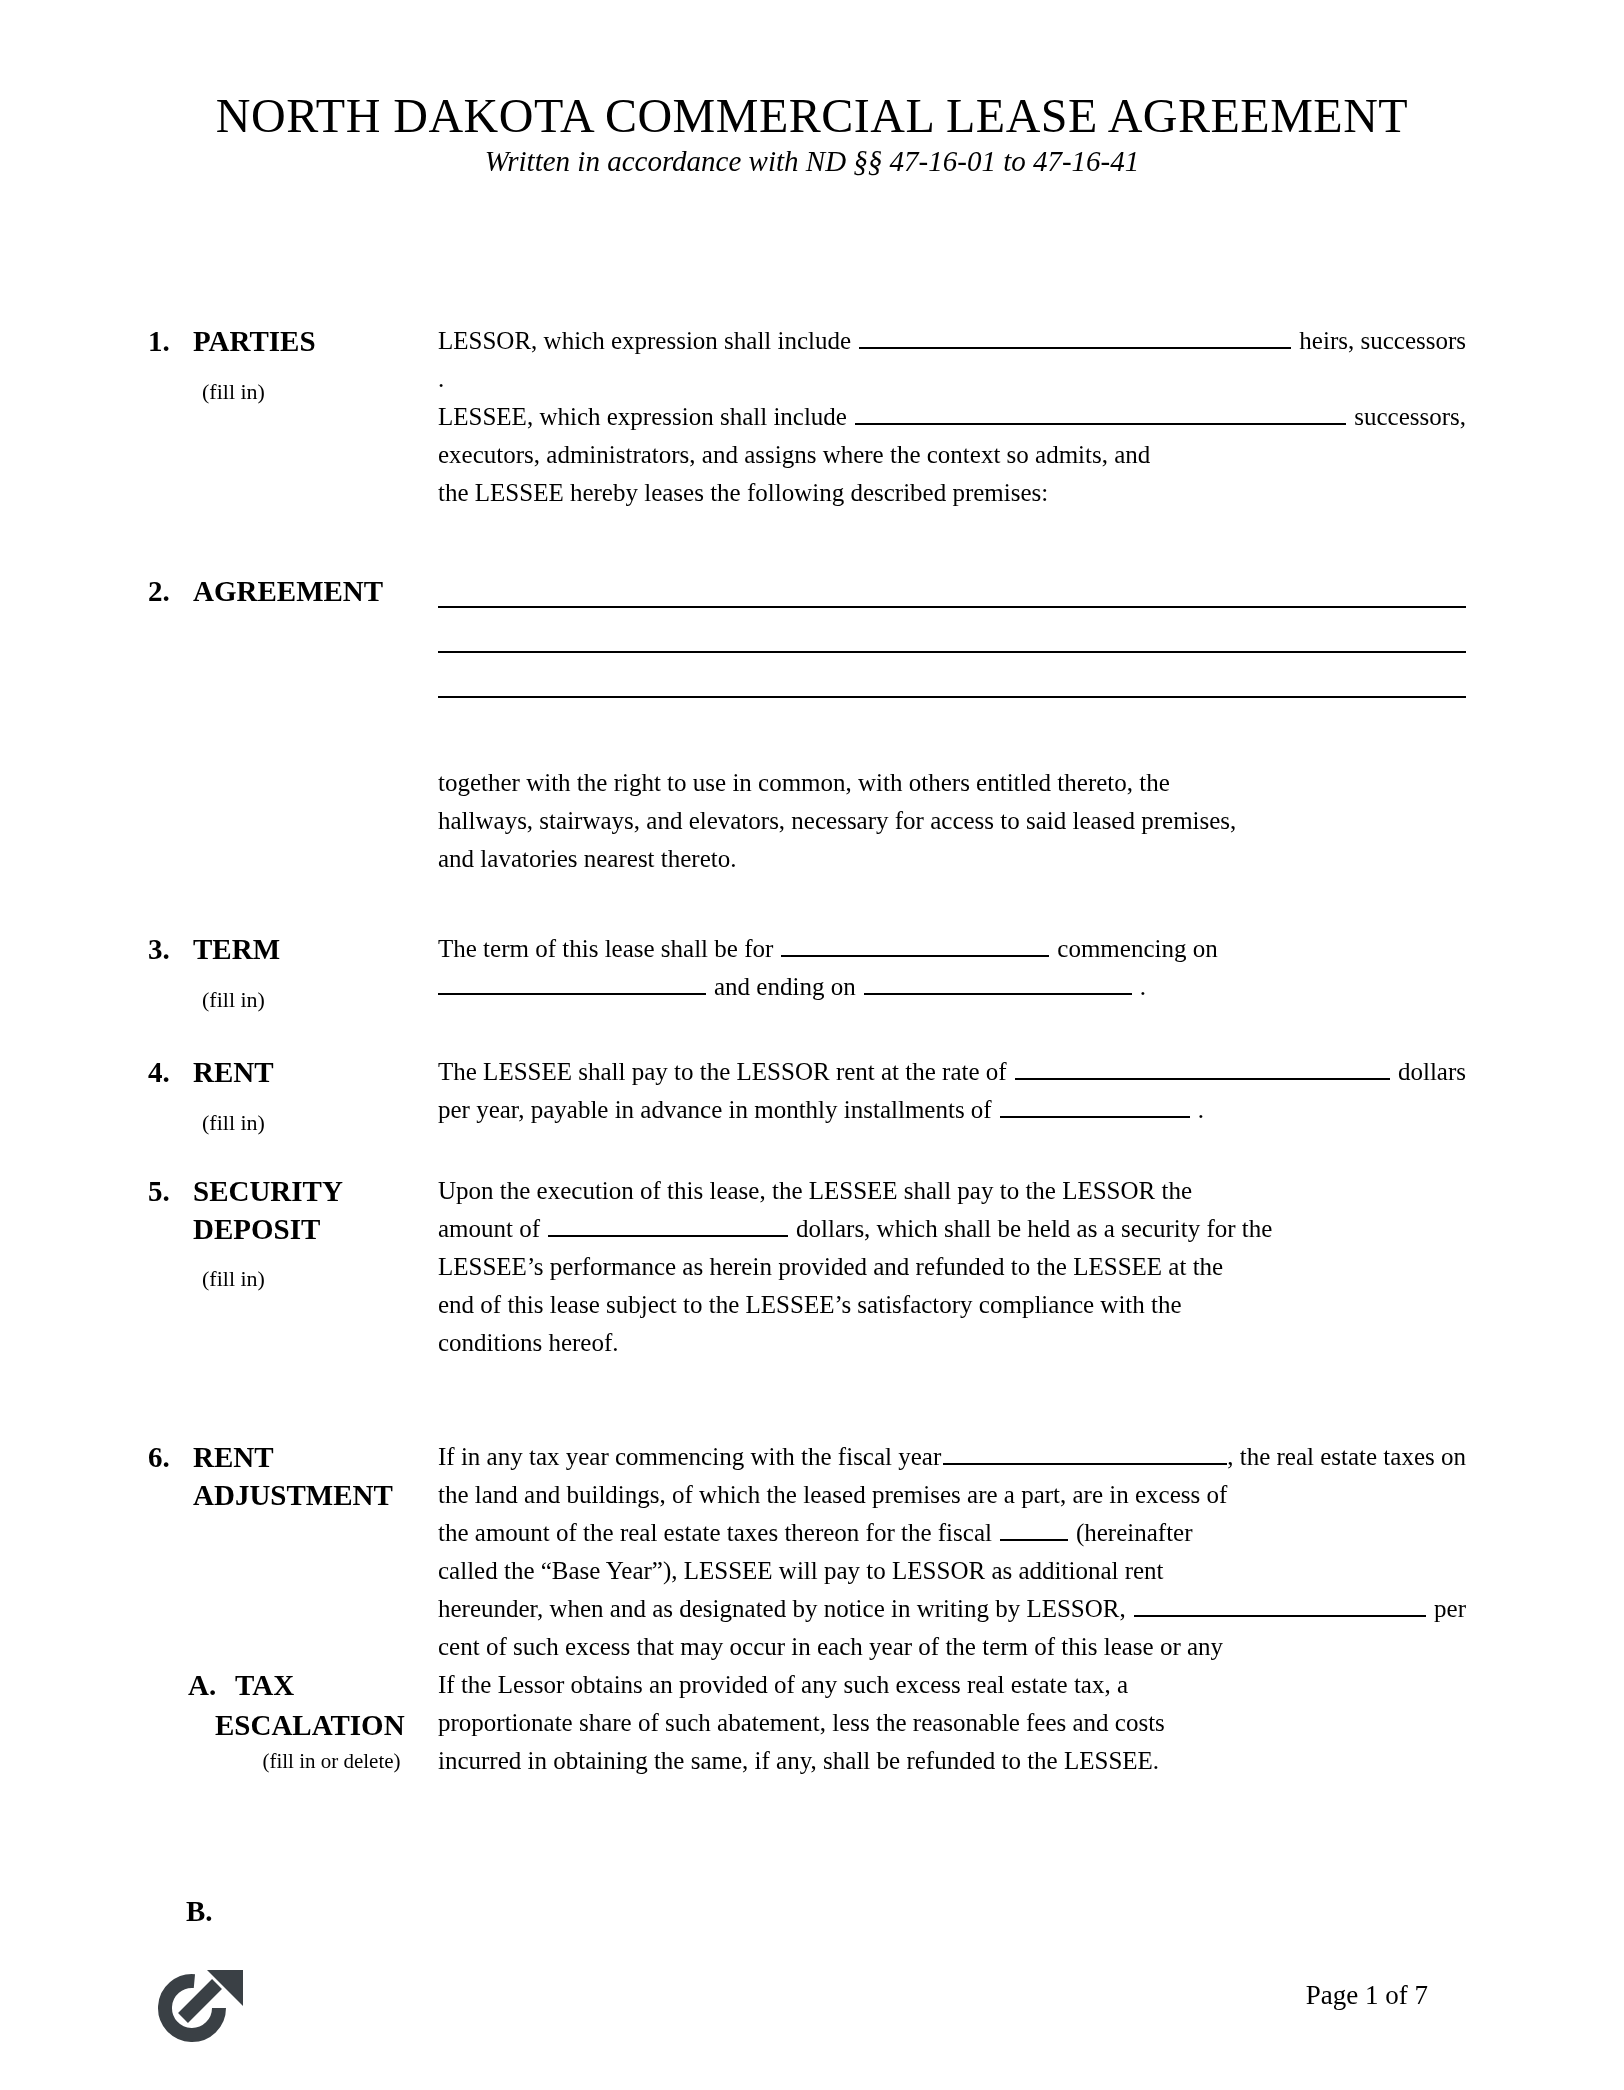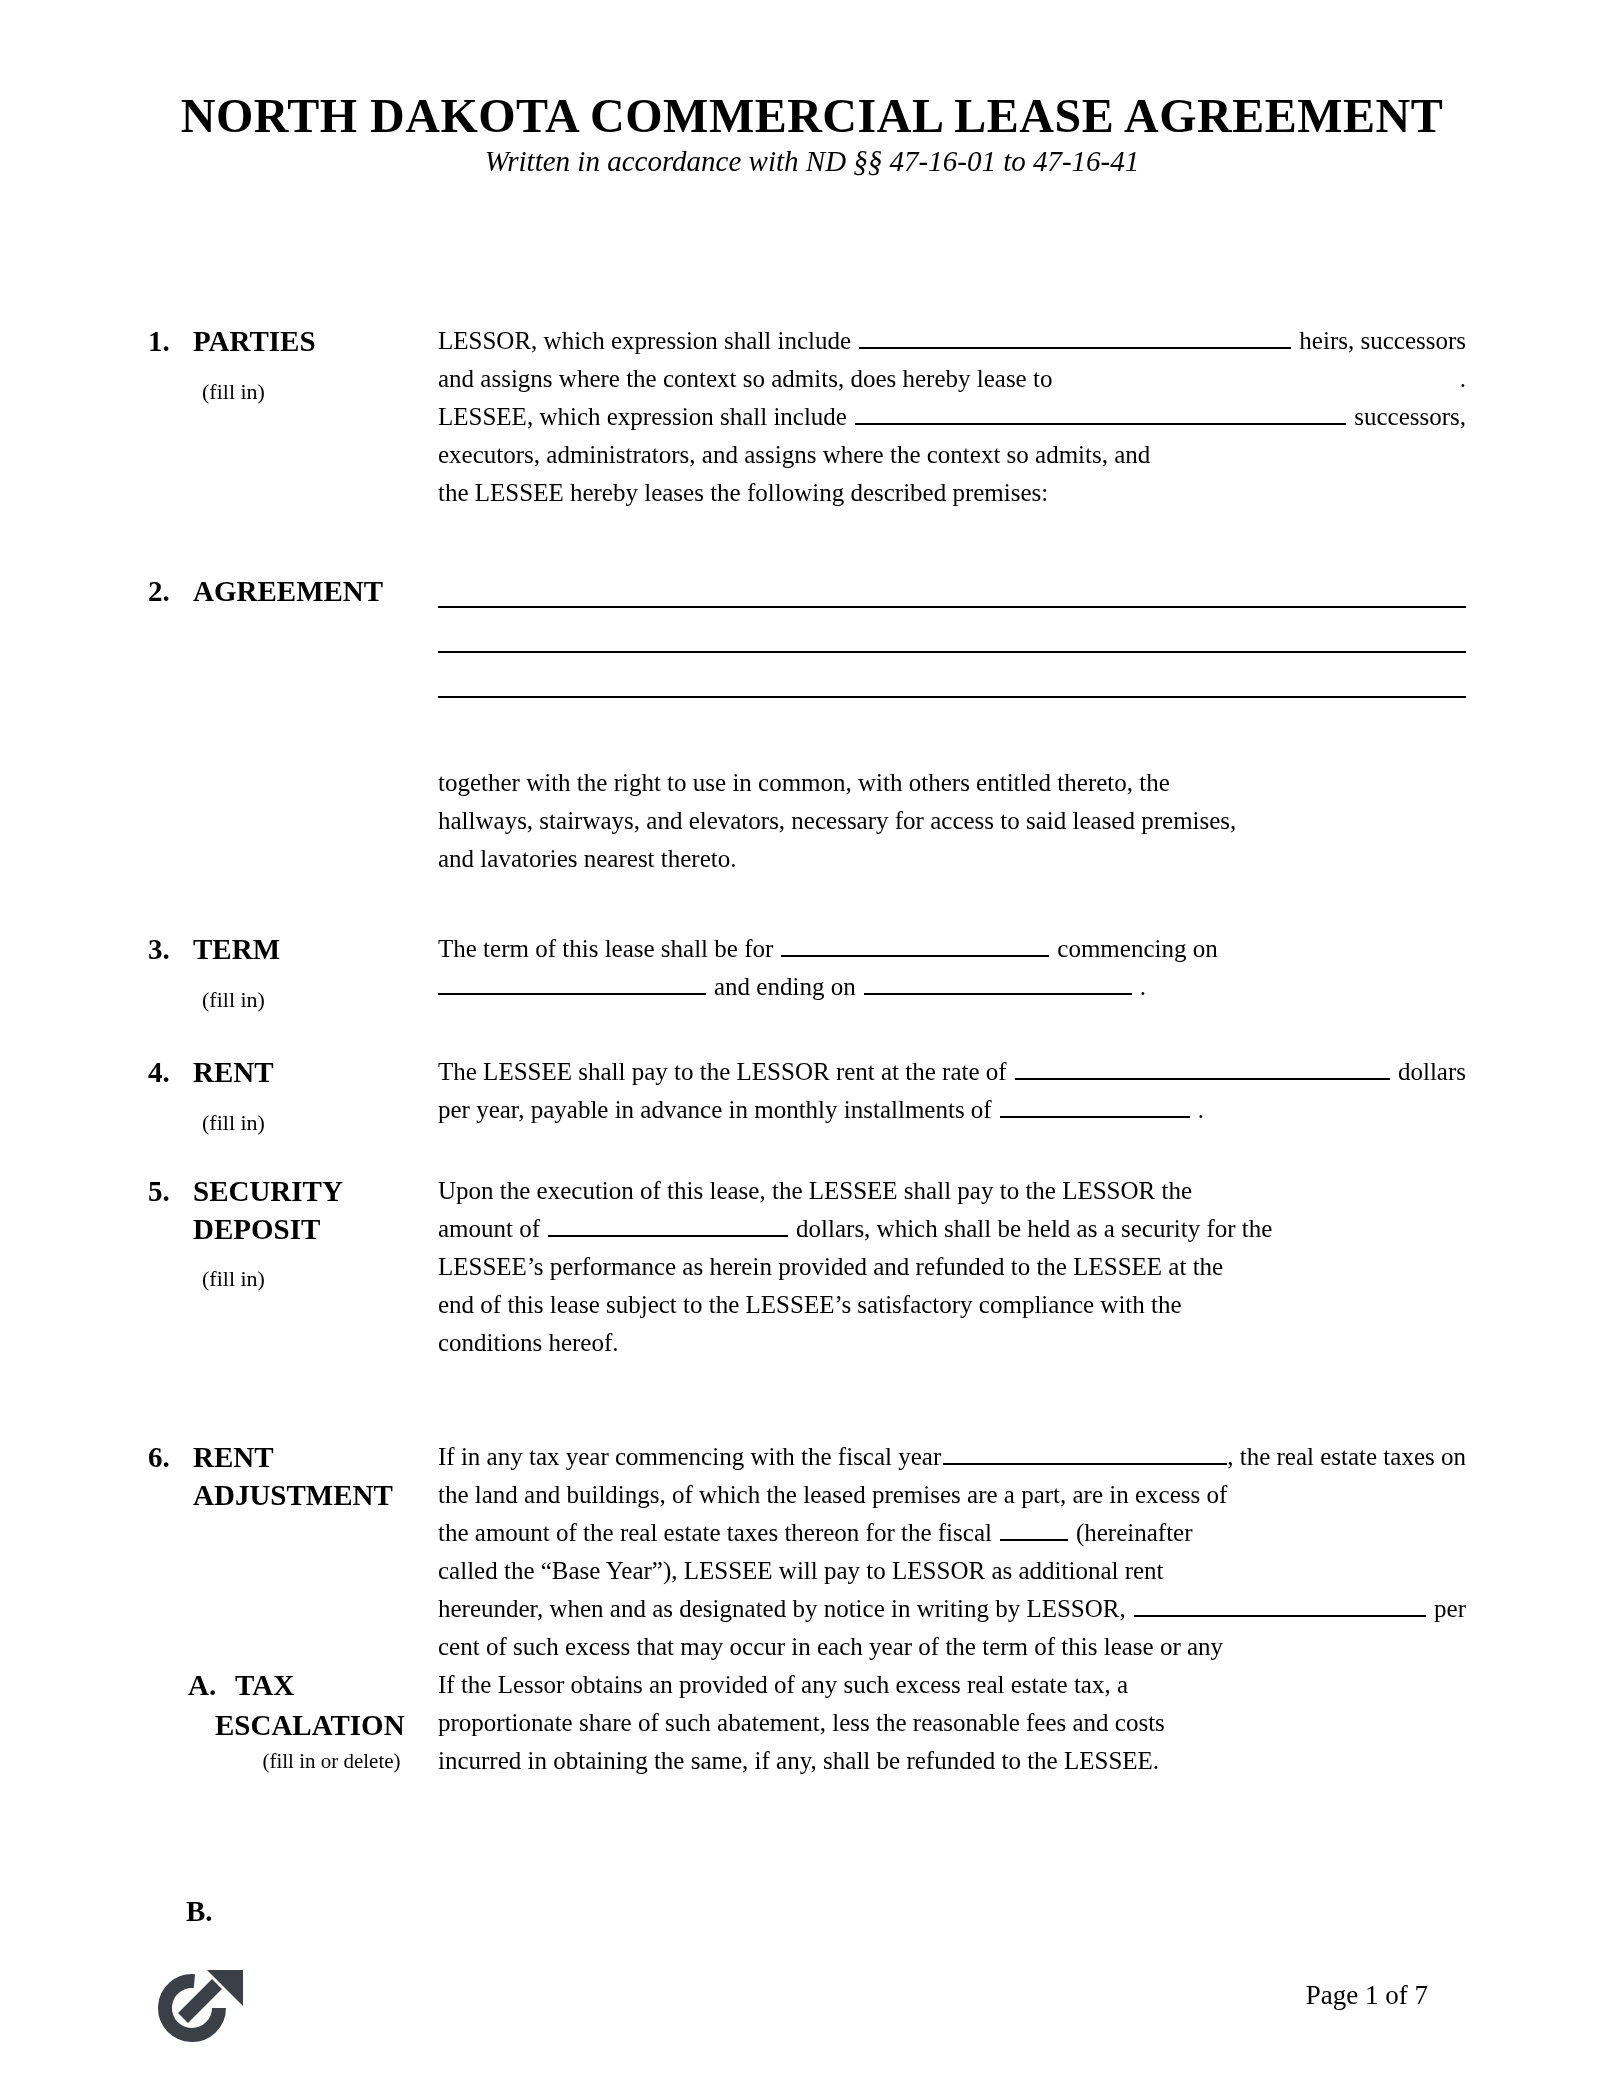--- a/index.html
+++ b/index.html
@@ -2,21 +2,21 @@
 <html><head>
 <meta charset="utf-8">
 <style>
   html,body { margin:0; padding:0; background:#e9e9e9; }
   .sheet {
     position:relative; width:1624px; height:2090px; background:#ffffff;
     font-family:"Liberation Serif","DejaVu Serif",serif; color:#000;
     overflow:hidden;
   }
   .title-wrap { position:absolute; top:88px; left:0; width:1624px; text-align:center; }
-  .doc-title { font-size:48px; font-weight:bold; line-height:56px; margin:0; letter-spacing:0.5px; }
+  .doc-title { font-size:48px; font-weight:normal; line-height:56px; margin:0; letter-spacing:0.5px; }
   .doc-subtitle { font-size:29px; font-style:italic; line-height:30px; margin-top:2px; }
 
   .section { position:absolute; left:148px; width:1320px; display:flex; }
   .lab { width:290px; flex:none; position:relative; }
   .lab-row { line-height:38px; }
   .num { display:inline-block; width:45px; font-weight:bold; font-size:29px; }
   .nm { font-weight:bold; font-size:29px; display:inline-block; vertical-align:top; }
   .nm div { line-height:38px; }
   .note { font-size:22px; line-height:38px; margin-left:54px; margin-top:8px; }
   .note2 { font-size:22px; line-height:36px; margin-left:48px; margin-top:8px; }
@@ -57,21 +57,20 @@
       </div>
       <div class="note">(fill in)</div>
     </div>
     <div class="body">
       <div class="line flexline">
         <span>LESSOR, which expression shall include</span>
         <span class="bl grow minw200"></span>
         <span>heirs, successors</span>
       </div>
       <div class="line flexline" style="justify-content:space-between;">
-        <span>and assigns where the context so admits, does hereby lease to</span>
         <span>.</span>
       </div>
       <div class="line flexline">
         <span>LESSEE, which expression shall include</span>
         <span class="bl grow minw200"></span>
         <span>successors,</span>
       </div>
       <div class="line">executors, administrators, and assigns where the context so admits, and</div>
       <div class="line">the LESSEE hereby leases the following described premises:</div>
     </div>

